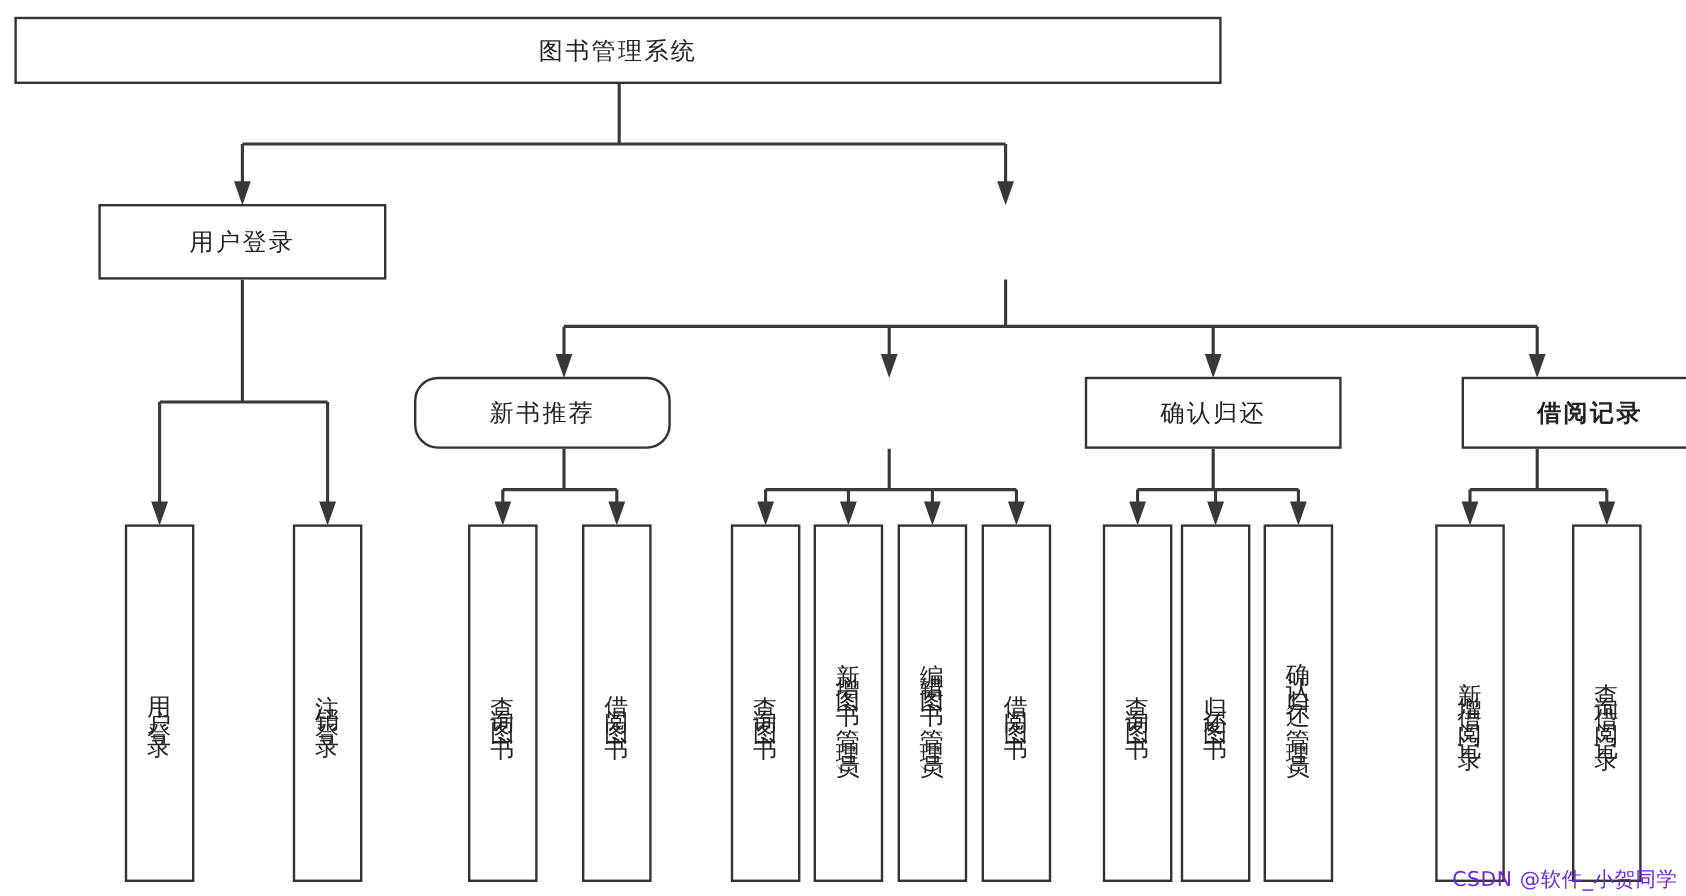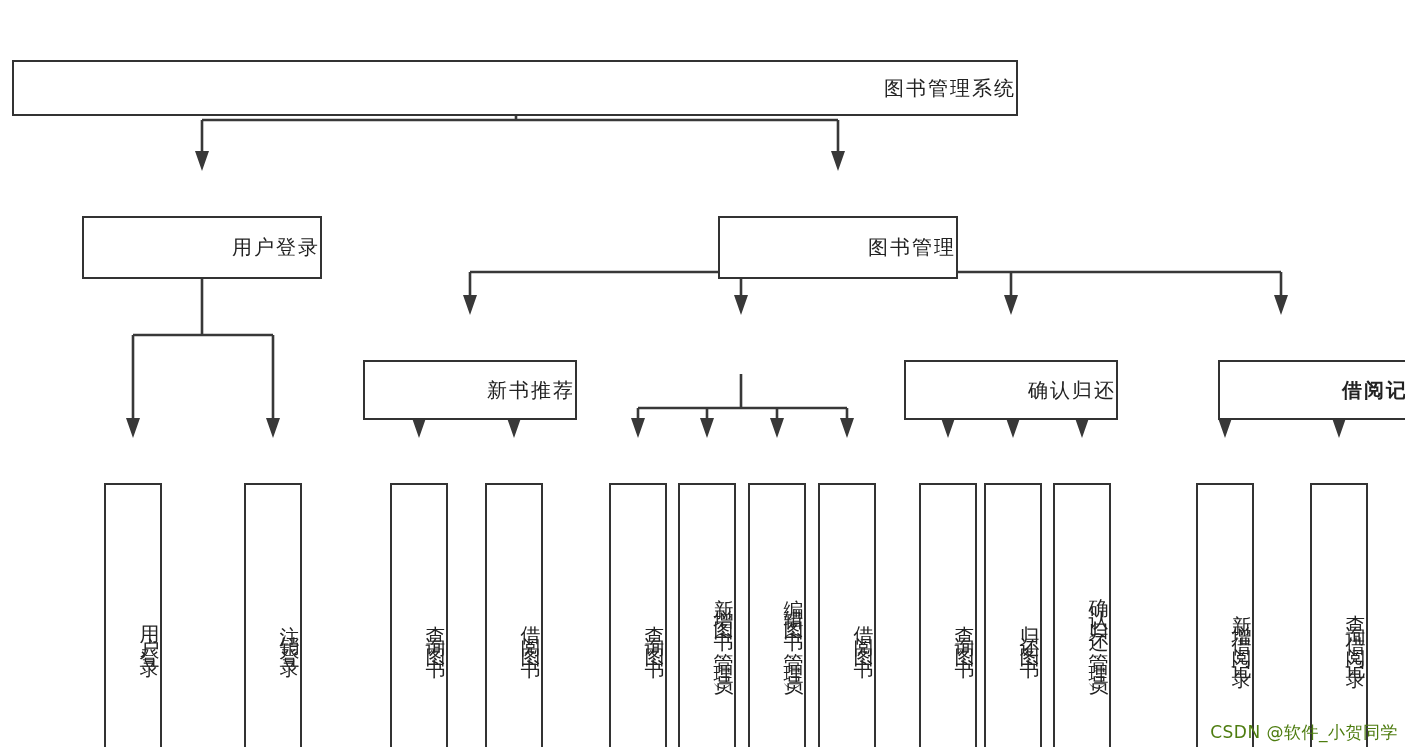--- a/index.html
+++ b/index.html
@@ -22,23 +22,22 @@
     z-index: 1;
   }
   .node {
     position: absolute;
     box-sizing: border-box;
     background: #ffffff;
     border: 2.5px solid #333333;
     color: #222222;
     display: flex;
     align-items: center;
-    justify-content: flex-end;
+    justify-content: center;
     z-index: 2;
-    margin-top: 46px;
   }
   .node.h {
     font-size: 20px;
     letter-spacing: 2px;
     white-space: nowrap;
   }
   .node.v {
     font-size: 20px;
   }
   .node.v .vtext {
@@ -47,21 +46,21 @@
     letter-spacing: 11px;
     line-height: 1;
   }
   
   .n-root   { left: 12px;   top: 14px;  width: 1006px; height: 56px; }
   
   .n-login  { left: 82px;   top: 170px; width: 240px;  height: 63px; }
   .n-mgmt   { left: 718px;  top: 170px; width: 240px;  height: 63px; }
   
   .lvl2     { top: 314px; width: 214px; height: 60px; }
-  .n-rec    { left: 363px;  }
+  .n-rec    { left: 345px; border-radius: 20px;  }
   .n-borrow { left: 634px;  }
   .n-cur    { left: 904px;  }
   .n-hist   { left: 1218px; font-weight: bold; }
   
   .leaf     { top: 437px; width: 58px; height: 298px; }
   .lf-1  { left: 104px;  }
   .lf-2  { left: 244px;  }
   .lf-3  { left: 390px;  }
   .lf-4  { left: 485px;  }
   .lf-5  { left: 609px;  }
@@ -71,21 +70,21 @@
   .lf-9  { left: 919px;  }
   .lf-10 { left: 984px;  }
   .lf-11 { left: 1053px; }
   .lf-12 { left: 1196px; }
   .lf-13 { left: 1310px; }
   .watermark {
     position: absolute;
     right: 7px;
     bottom: 3px;
     font-size: 17px;
-    color: #4d7c0f;
+    color: #6d28d9;
     letter-spacing: 0.5px;
     z-index: 3;
     white-space: nowrap;
   }
 </style>
 </head>
 <body>
 
 <div class="stage">
 
@@ -119,23 +118,20 @@
                M1218 418 H1232 L1225 438 Z M1332 418 H1346 L1339 438 Z"></path>
     </g>
   </svg>
 
   <div class="node h n-root">
     <span>图书管理系统</span>
   </div>
 
   <div class="node h n-login">
     <span>用户登录</span>
-  </div>
-  <div class="node h n-mgmt">
-    <span>图书管理</span>
   </div>
 
   <div class="node h lvl2 n-rec">
     <span>新书推荐</span>
   </div>
   <div class="node h lvl2 n-cur">
     <span>确认归还</span>
   </div>
   <div class="node h lvl2 n-hist">
     <span>借阅记录</span>

